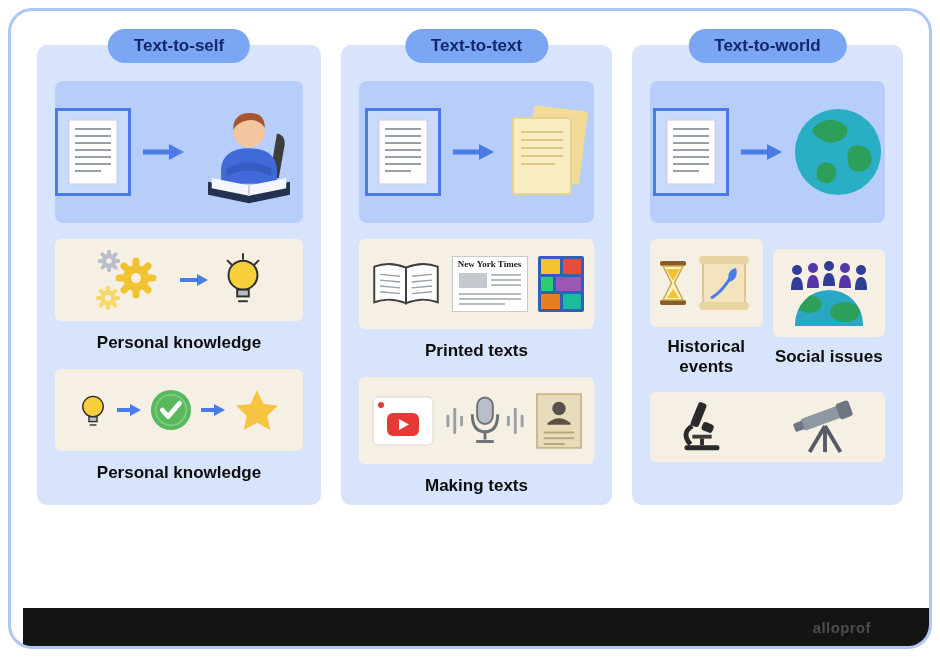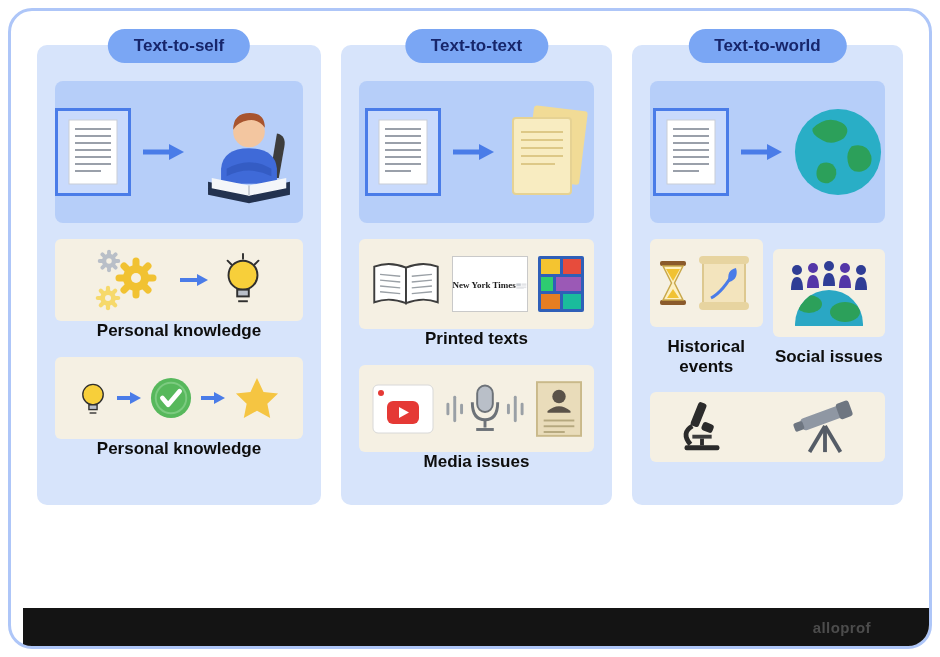--- a/index.html
+++ b/index.html
@@ -38,32 +38,33 @@
     width: 76px; height: 88px; border: 3px solid #4a7ce8; background: #c9dafc;
     display: flex; align-items: center; justify-content: center; flex: 0 0 auto;
   }
   .cream {
     background: #f5f0e3; border-radius: 6px; height: 82px;
     display: flex; align-items: center; justify-content: center; gap: 12px;
     margin-top: 16px;
   }
   .label {
     text-align: center; font-weight: 700; font-size: 17px; color: #0d0d0d;
+    margin-top: 12px;
   }
   .duo { display: flex; gap: 10px; margin-top: 16px; align-items: center; }
   .duo-item { flex: 1; }
   .duo .cream { height: 88px; margin-top: 0; gap: 4px; }
   .duo .label { line-height: 1.2; margin-top: 10px; }
   .cream.wide { height: 70px; margin-top: 14px; justify-content: space-around; }
 
   .icon { display: inline-flex; align-items: center; justify-content: center; }
 
   .np {
     width: 76px; height: 56px; background: #fff; border: 1px solid #c9c9c9;
-    display: flex; flex-direction: row; align-items: center; padding-top: 3px;
+    display: flex; flex-direction: column; align-items: center; padding-top: 3px;
   }
   .np-title {
     font-family: "Liberation Serif", serif; font-weight: 700; font-size: 9px;
     color: #1a1a1a; line-height: 1; white-space: nowrap;
   }
 
   .footer {
     position: absolute; left: 12px; right: 0; bottom: 0; height: 38px;
     background: #141414; display: flex; align-items: center;
     justify-content: flex-end; padding-right: 58px;
@@ -329,21 +330,21 @@
               <circle cx="24" cy="16" r="7" fill="#5a5248"></circle>
               <path d="M12 31 Q24 21 36 31 L36 33 L12 33 Z" fill="#5a5248"></path>
               <g stroke="#b5a87e" stroke-width="2">
                 <line x1="8" y1="41" x2="40" y2="41"></line>
                   <line x1="8" y1="47" x2="40" y2="47"></line>
                 <line x1="8" y1="53" x2="30" y2="53"></line>
               </g>
             </svg>
           </span>
         </div>
-        <div class="label">Media issues</div>
+        <div class="label">Making texts</div>
 
       </div>
     </div>
 
     <div class="col">
       <div class="pill">Text-to-world</div>
       <div class="panel">
 
         <div class="main-illus">
           <span class="doc-frame">

